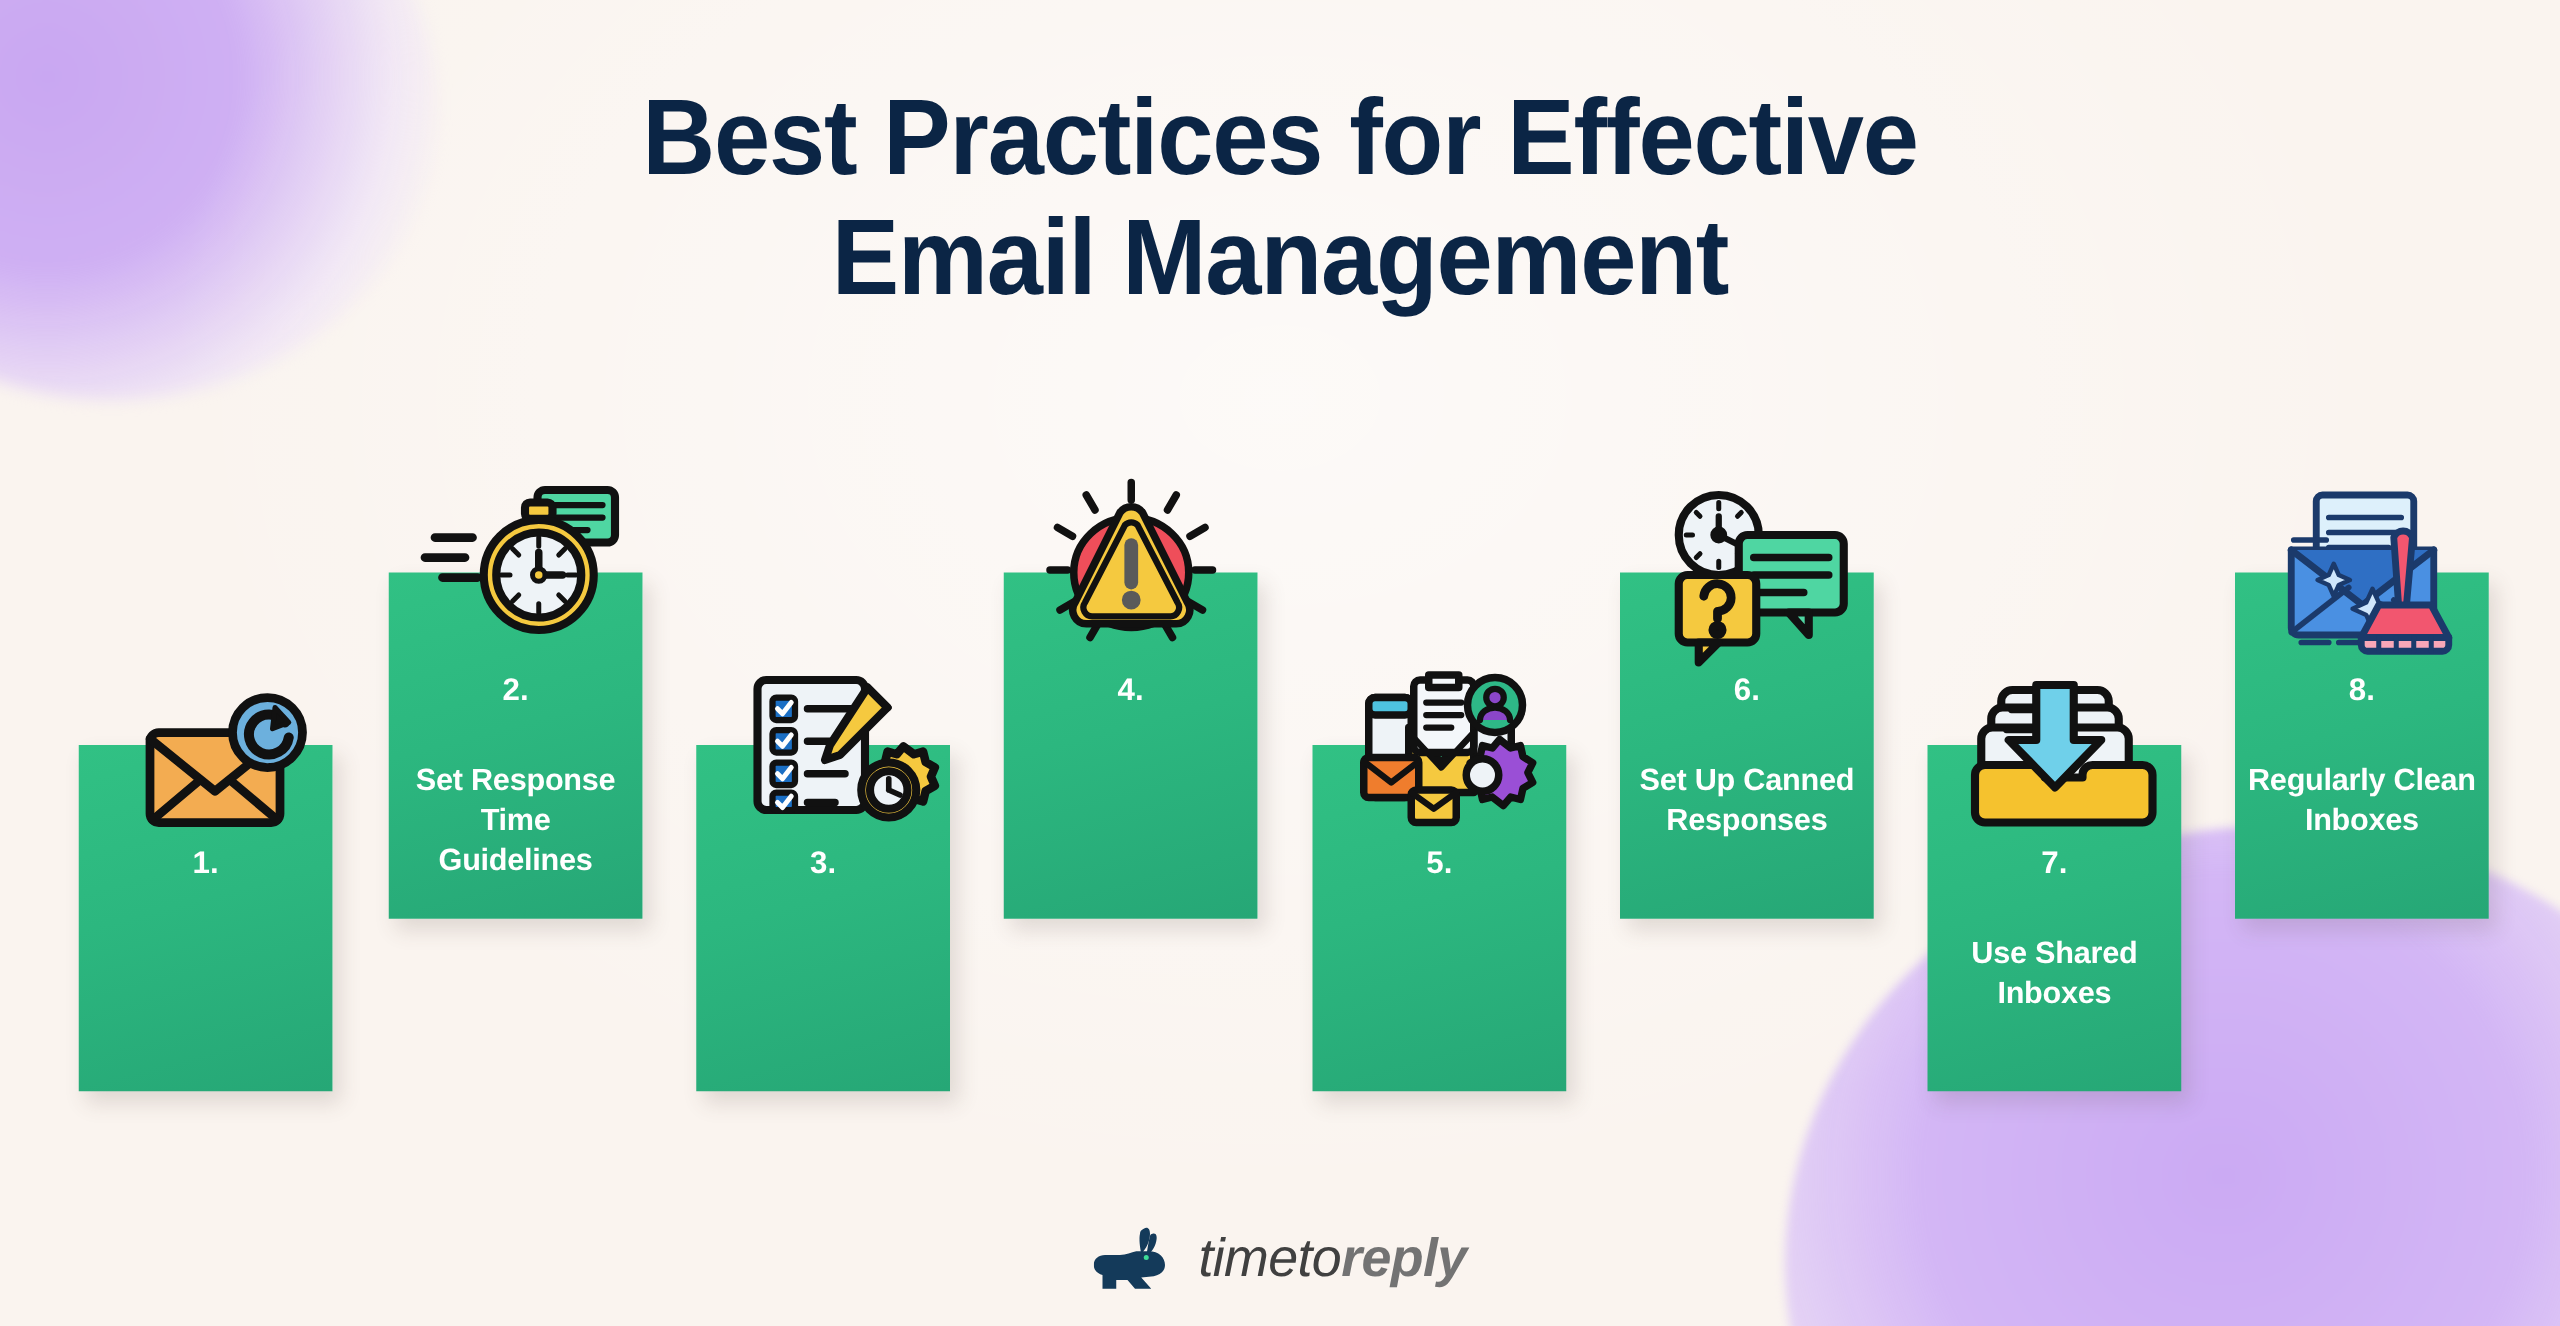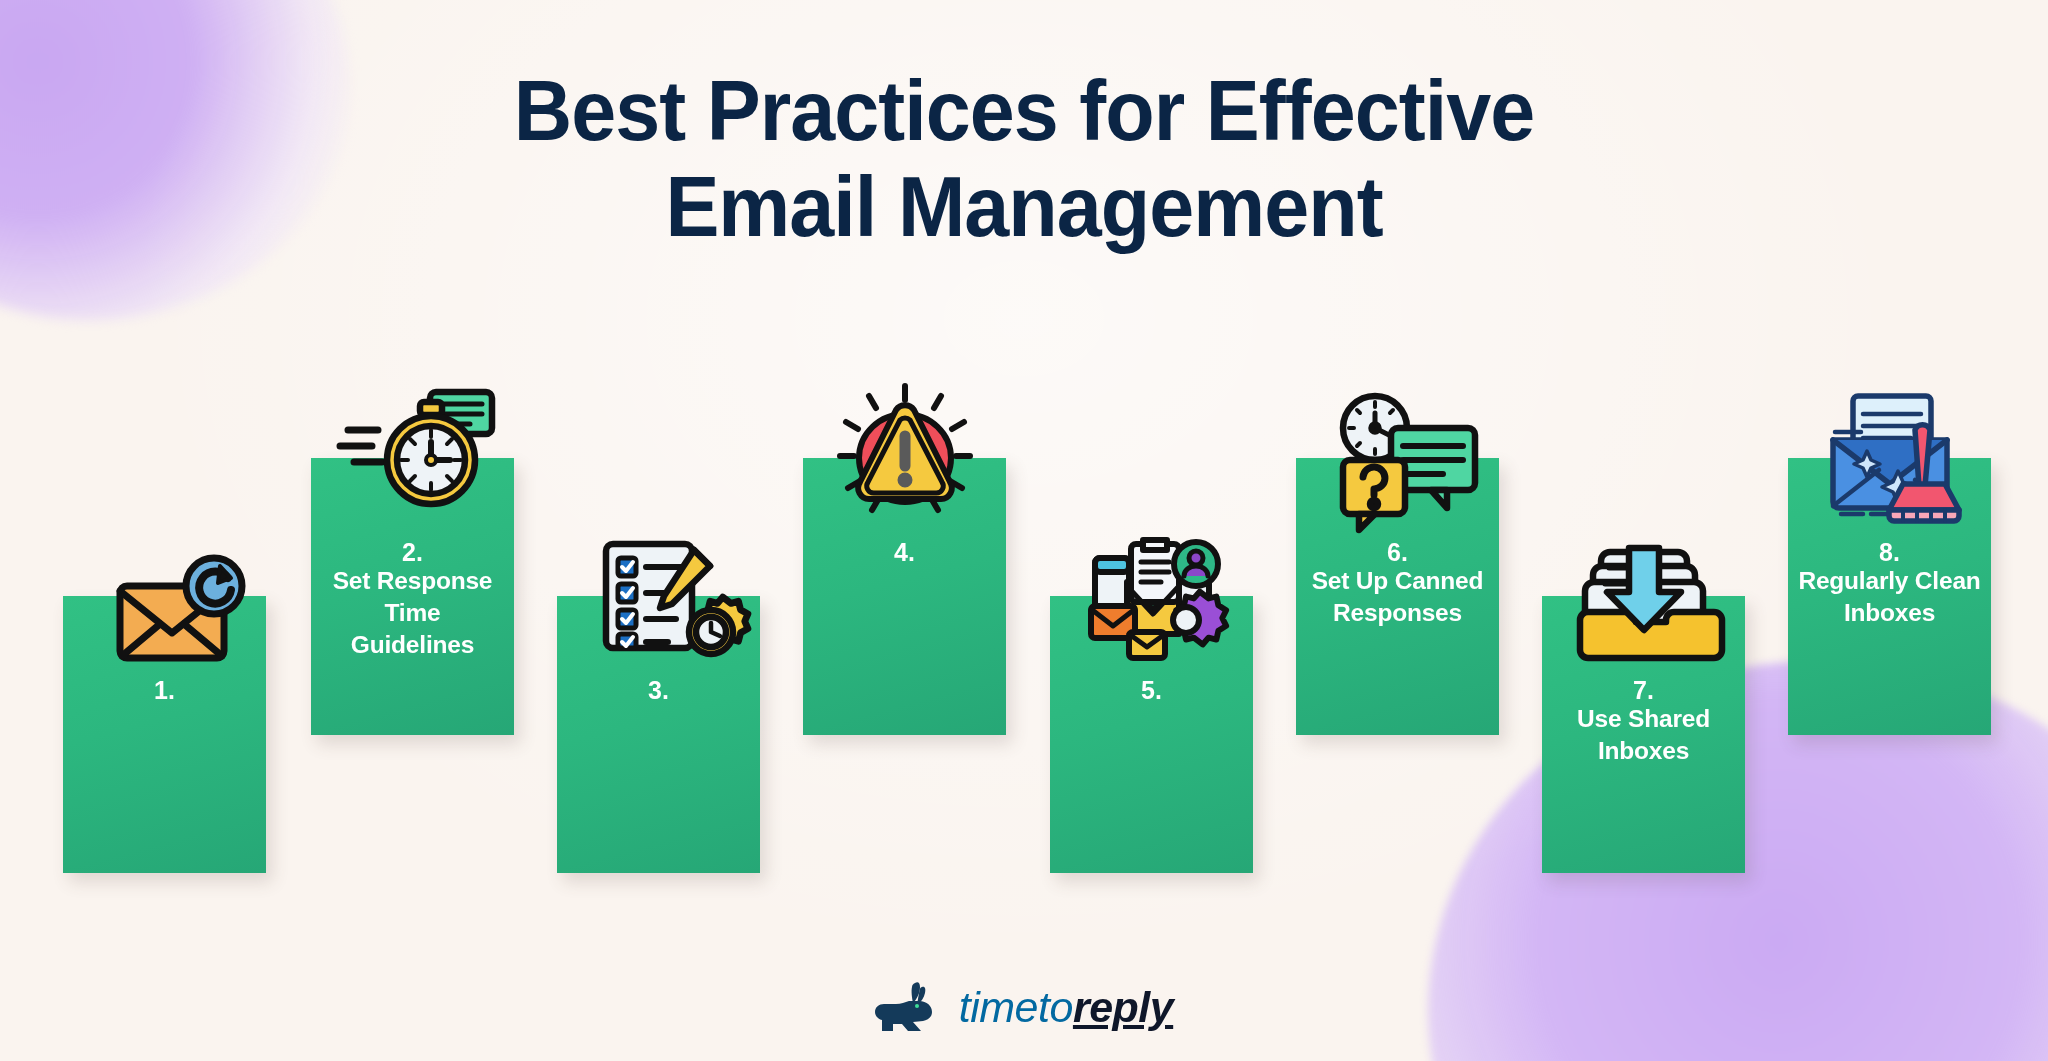--- a/index.html
+++ b/index.html
@@ -54,21 +54,21 @@
     text-align:center;
   }
   .card.tall  { height:277px; }
   .card.short { height:277px; }
   .card-number {
     font-size:25px; font-weight:bold; line-height:1;
     margin-top:82px;
   }
   .card-label {
     font-size:24.5px; font-weight:bold; line-height:1.30;
-    padding:0 10px;
+    margin-top:44px; padding:0 10px;
     letter-spacing:-0.2px;
   }
   .card-icon {
     position:absolute;
     left:50%; transform:translateX(-50%);
     top:-74px;
     width:166px; height:150px;
     pointer-events:none;
   }
   .card-icon svg { width:100%; height:100%; display:block; overflow:visible; }
@@ -94,22 +94,22 @@
   
   #logo {
     position:absolute; left:0; right:0; bottom:28px;
     display:flex; align-items:center; justify-content:center; gap:16px;
   }
   #logo-mark { width:68px; height:52px; }
   #logo-text {
     font-size:43px; font-style:italic; font-weight:normal;
     letter-spacing:-0.5px;
   }
-  #logo-text .logo-primary { color:#0369a1; }
-  #logo-text .logo-accent  { color:#0f172a; font-weight:bold;text-decoration:underline; }
+  #logo-text .logo-primary { color:#404040; }
+  #logo-text .logo-accent  { color:#737373; font-weight:bold; }
 </style>
 </head>
 <body>
 
 <div id="bg-blob-top-left"></div>
 <div id="bg-blob-bottom-right"></div>
 <div id="bg-sheen"></div>
 
 <h1 id="title">
   <span class="line">Best Practices for Effective</span>

